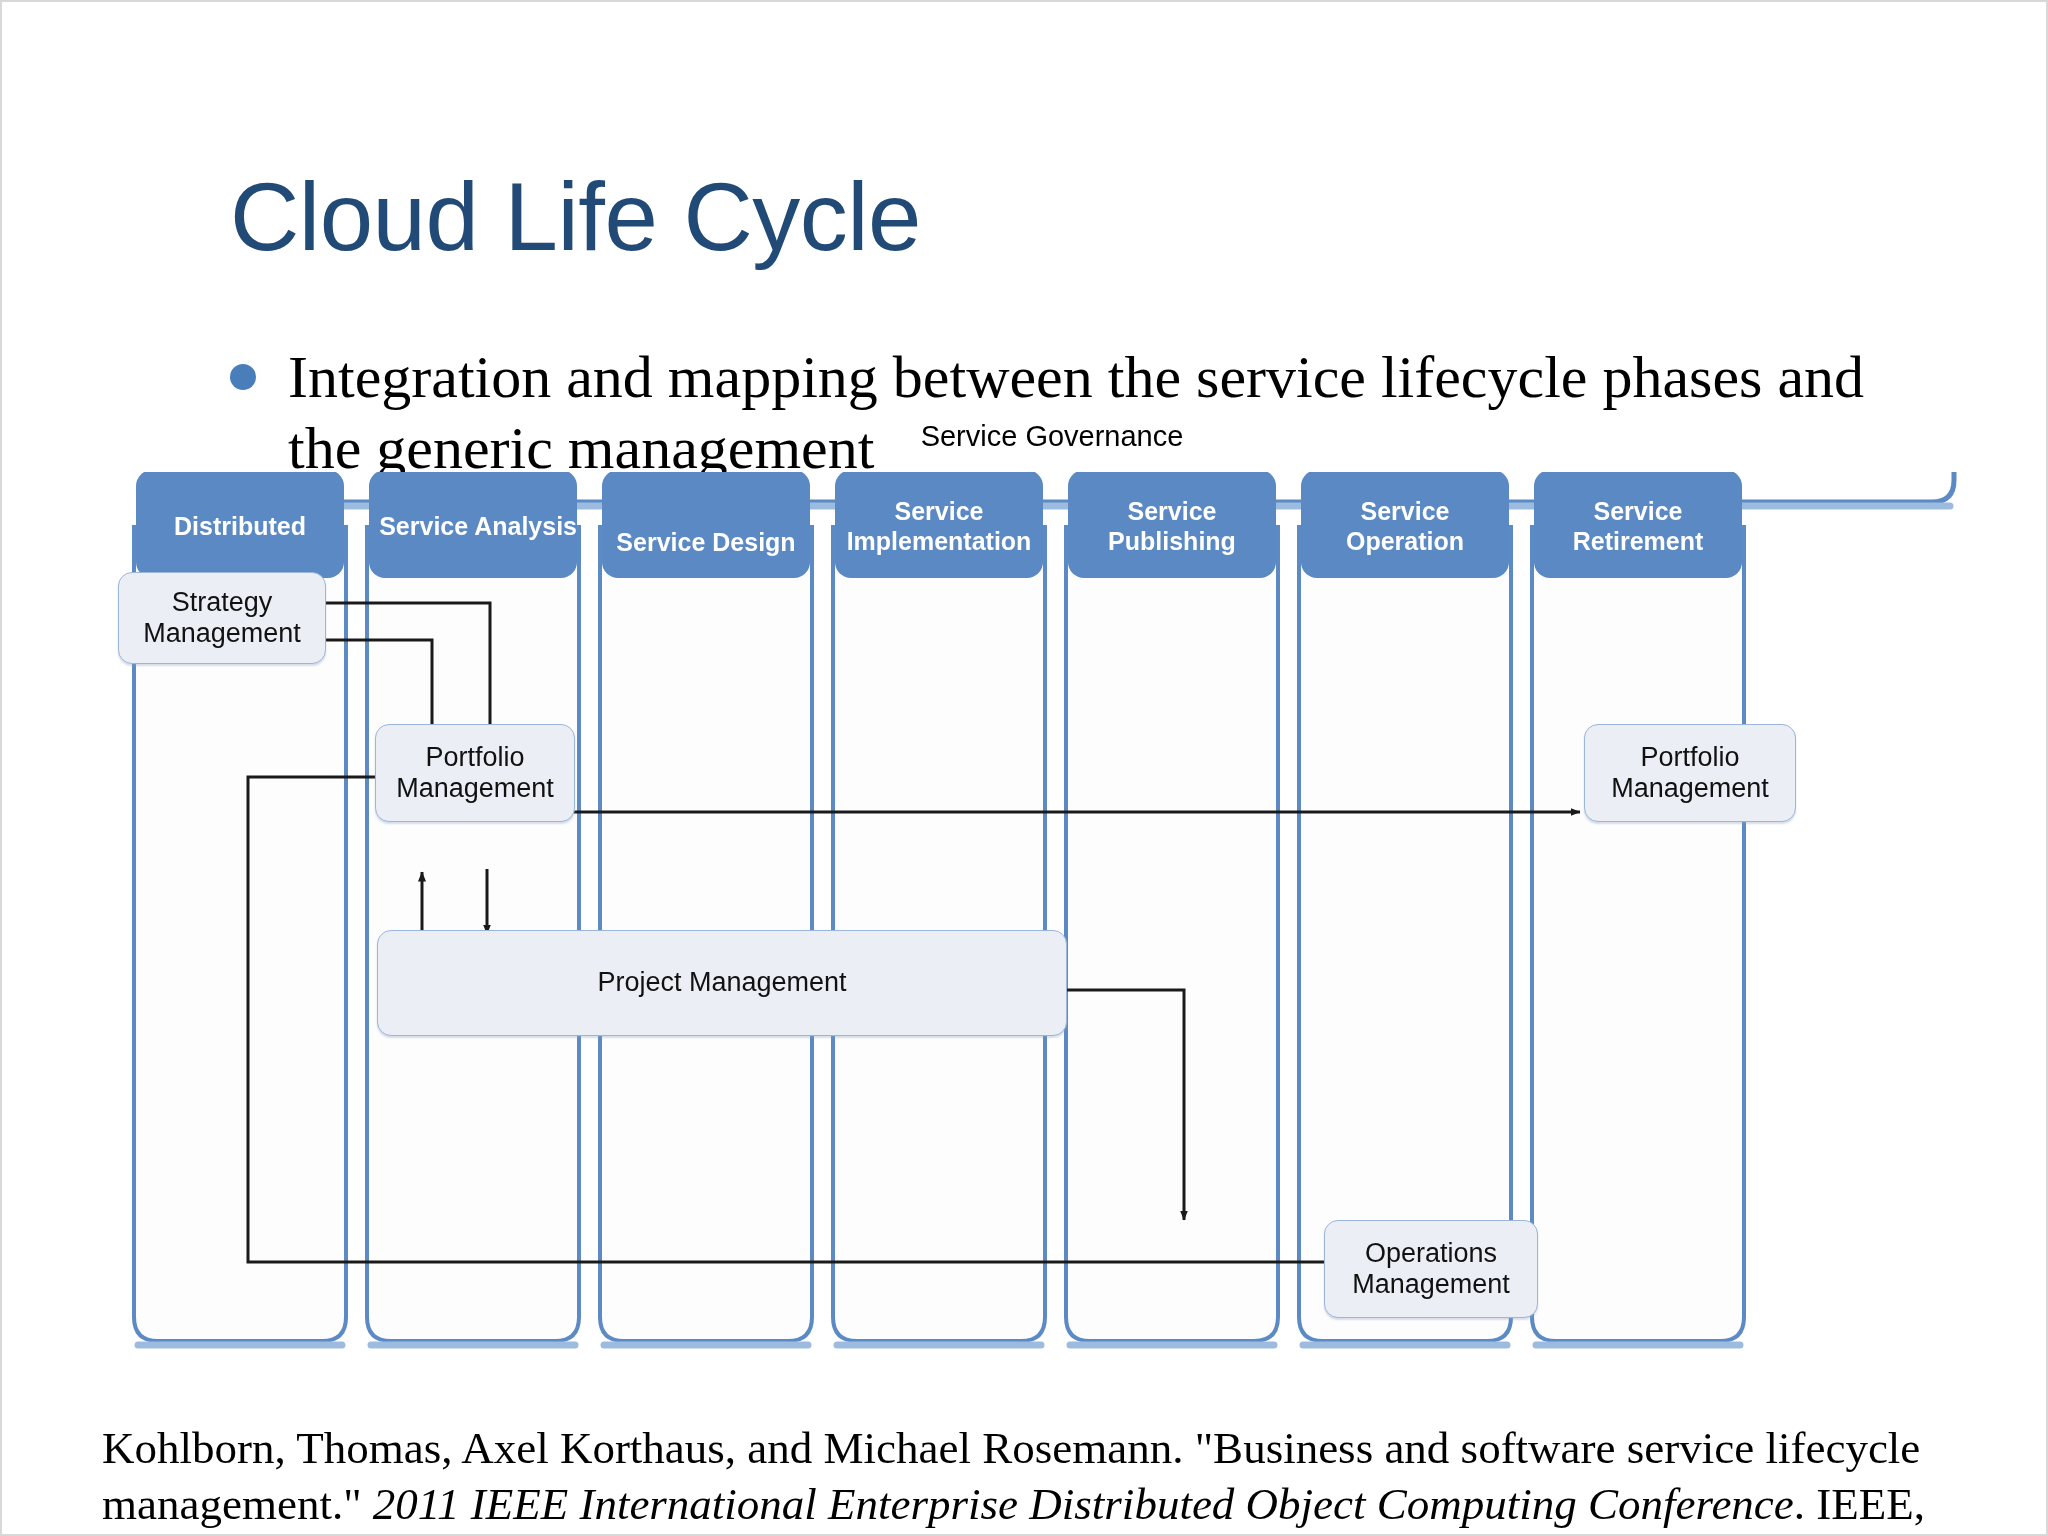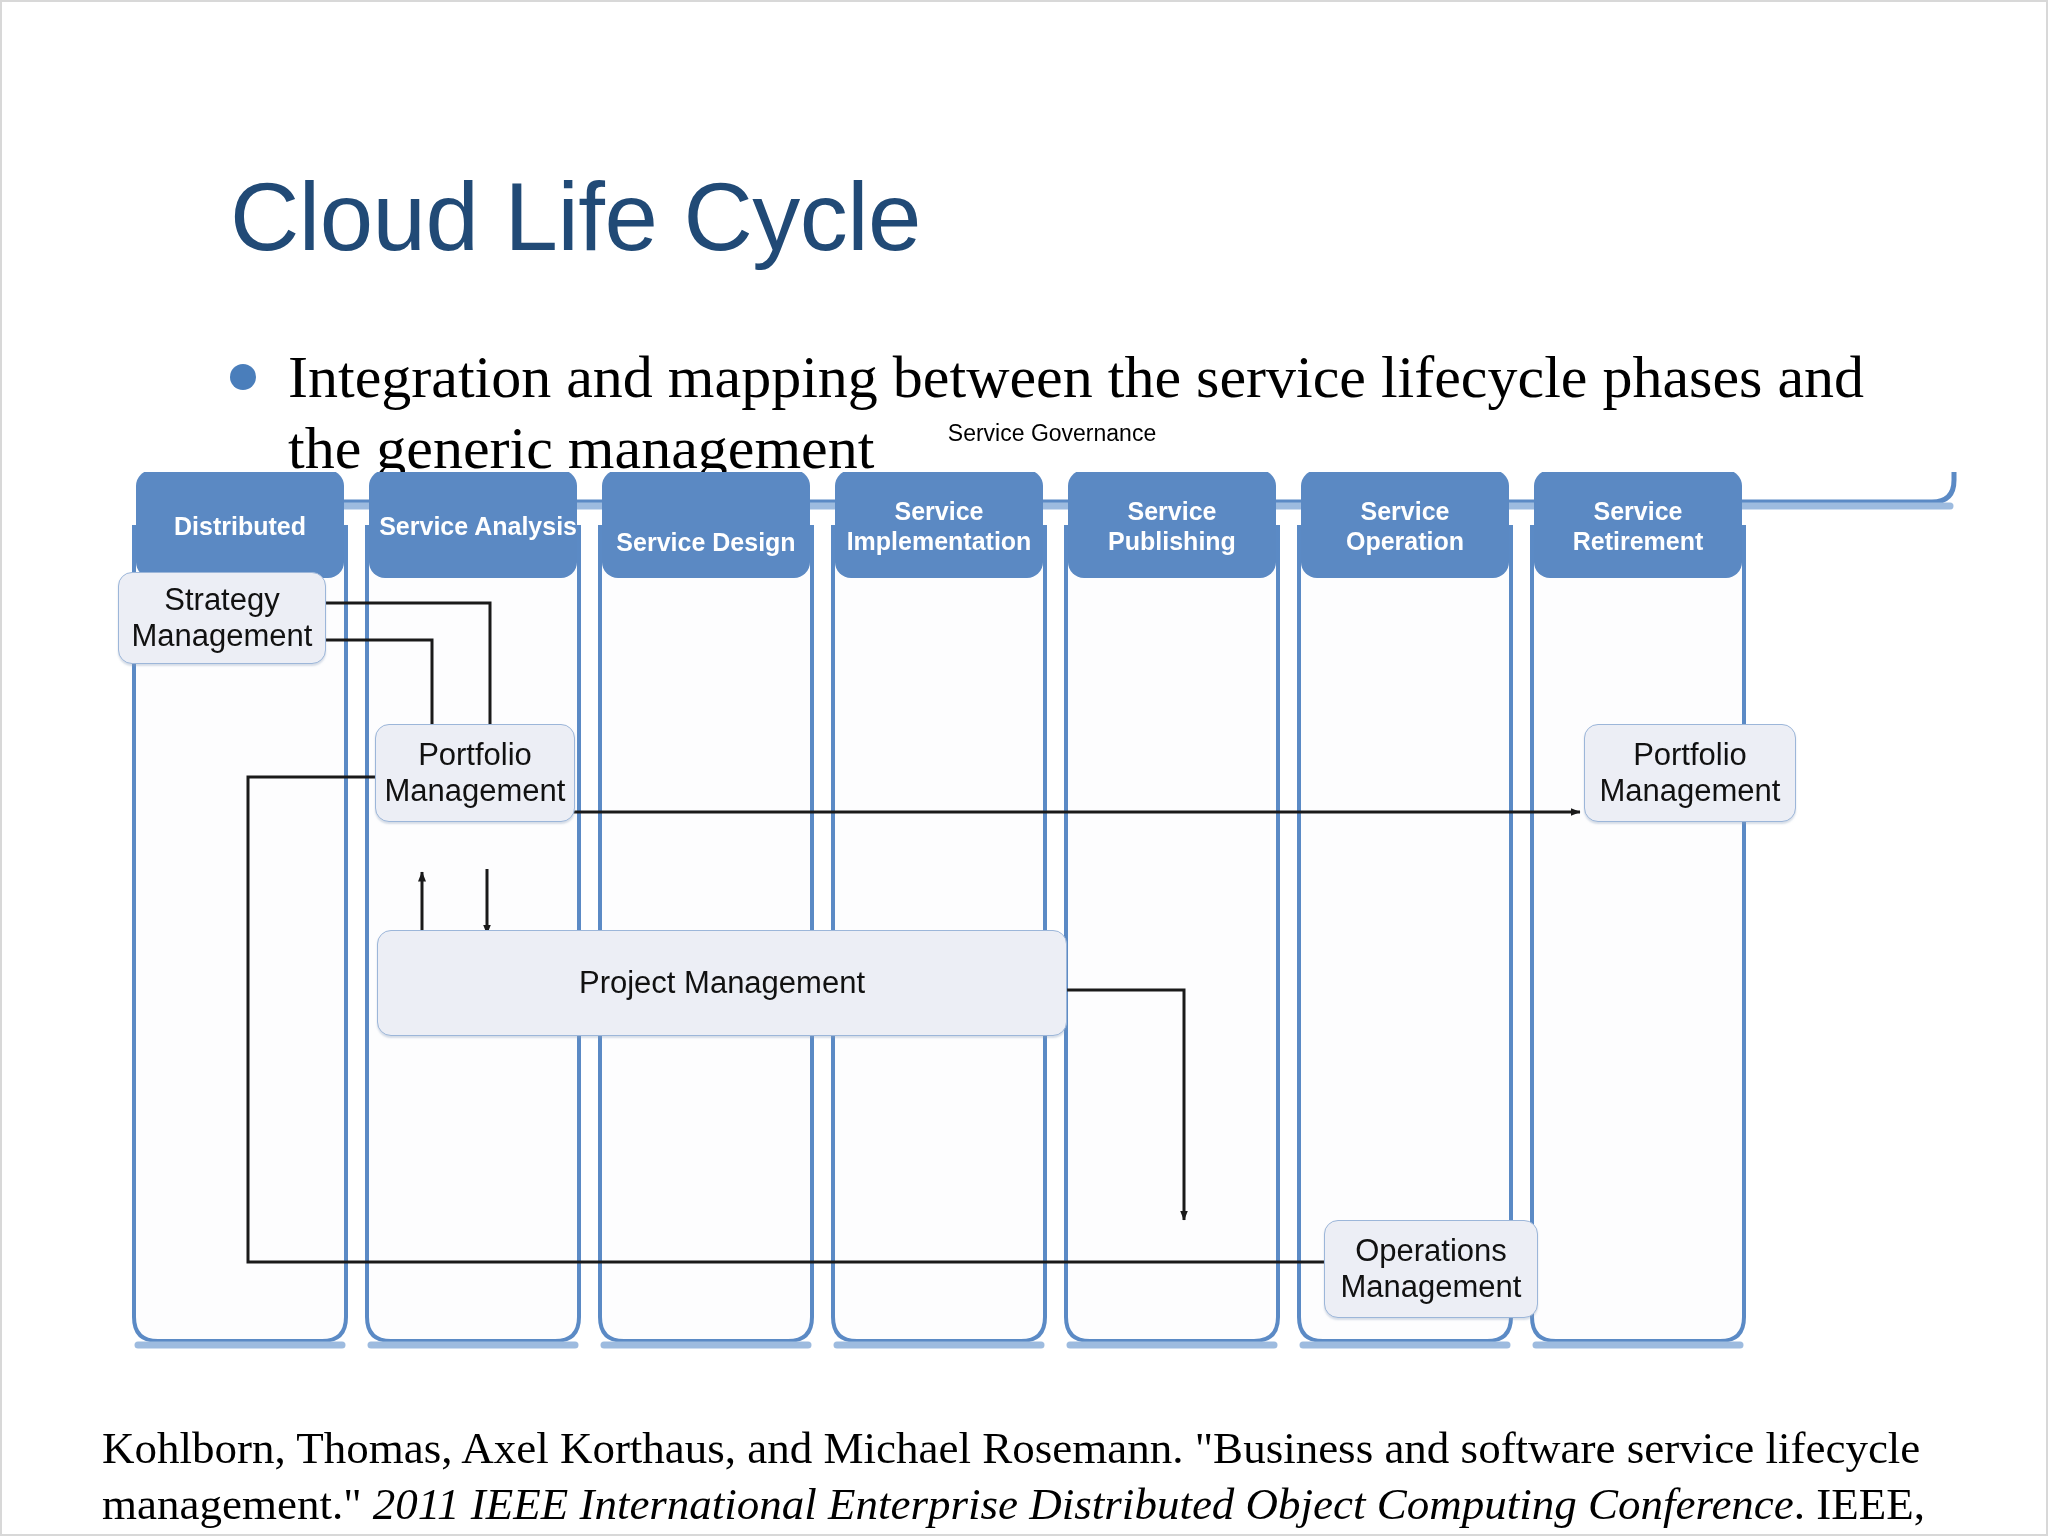--- a/index.html
+++ b/index.html
@@ -69,32 +69,32 @@
 
   .mbox{
     position:absolute;
     background:#eceef5;
     border:1.5px solid #9cb6d9;
     border-radius:14px;
     box-sizing:border-box;
     display:flex;align-items:center;justify-content:center;
     text-align:center;
     font-family:"Liberation Sans", sans-serif;
-    font-size:31px;
+    font-size:27px;
     color:#111;
     line-height:1.16;
     box-shadow:0 2px 2px rgba(140,160,190,.35);
   }
 
   #gov-label{
     position:absolute;
     left:0;top:-52px;width:1840px;
     text-align:center;
     font-family:"Liberation Sans", sans-serif;
-    font-size:23px;
+    font-size:29px;
     color:#000;
   }
 
   
   #citation{
     position:absolute;
     left:100px;top:1418px;
     width:1880px;
     font-family:"Liberation Serif", serif;
     font-size:45px;

